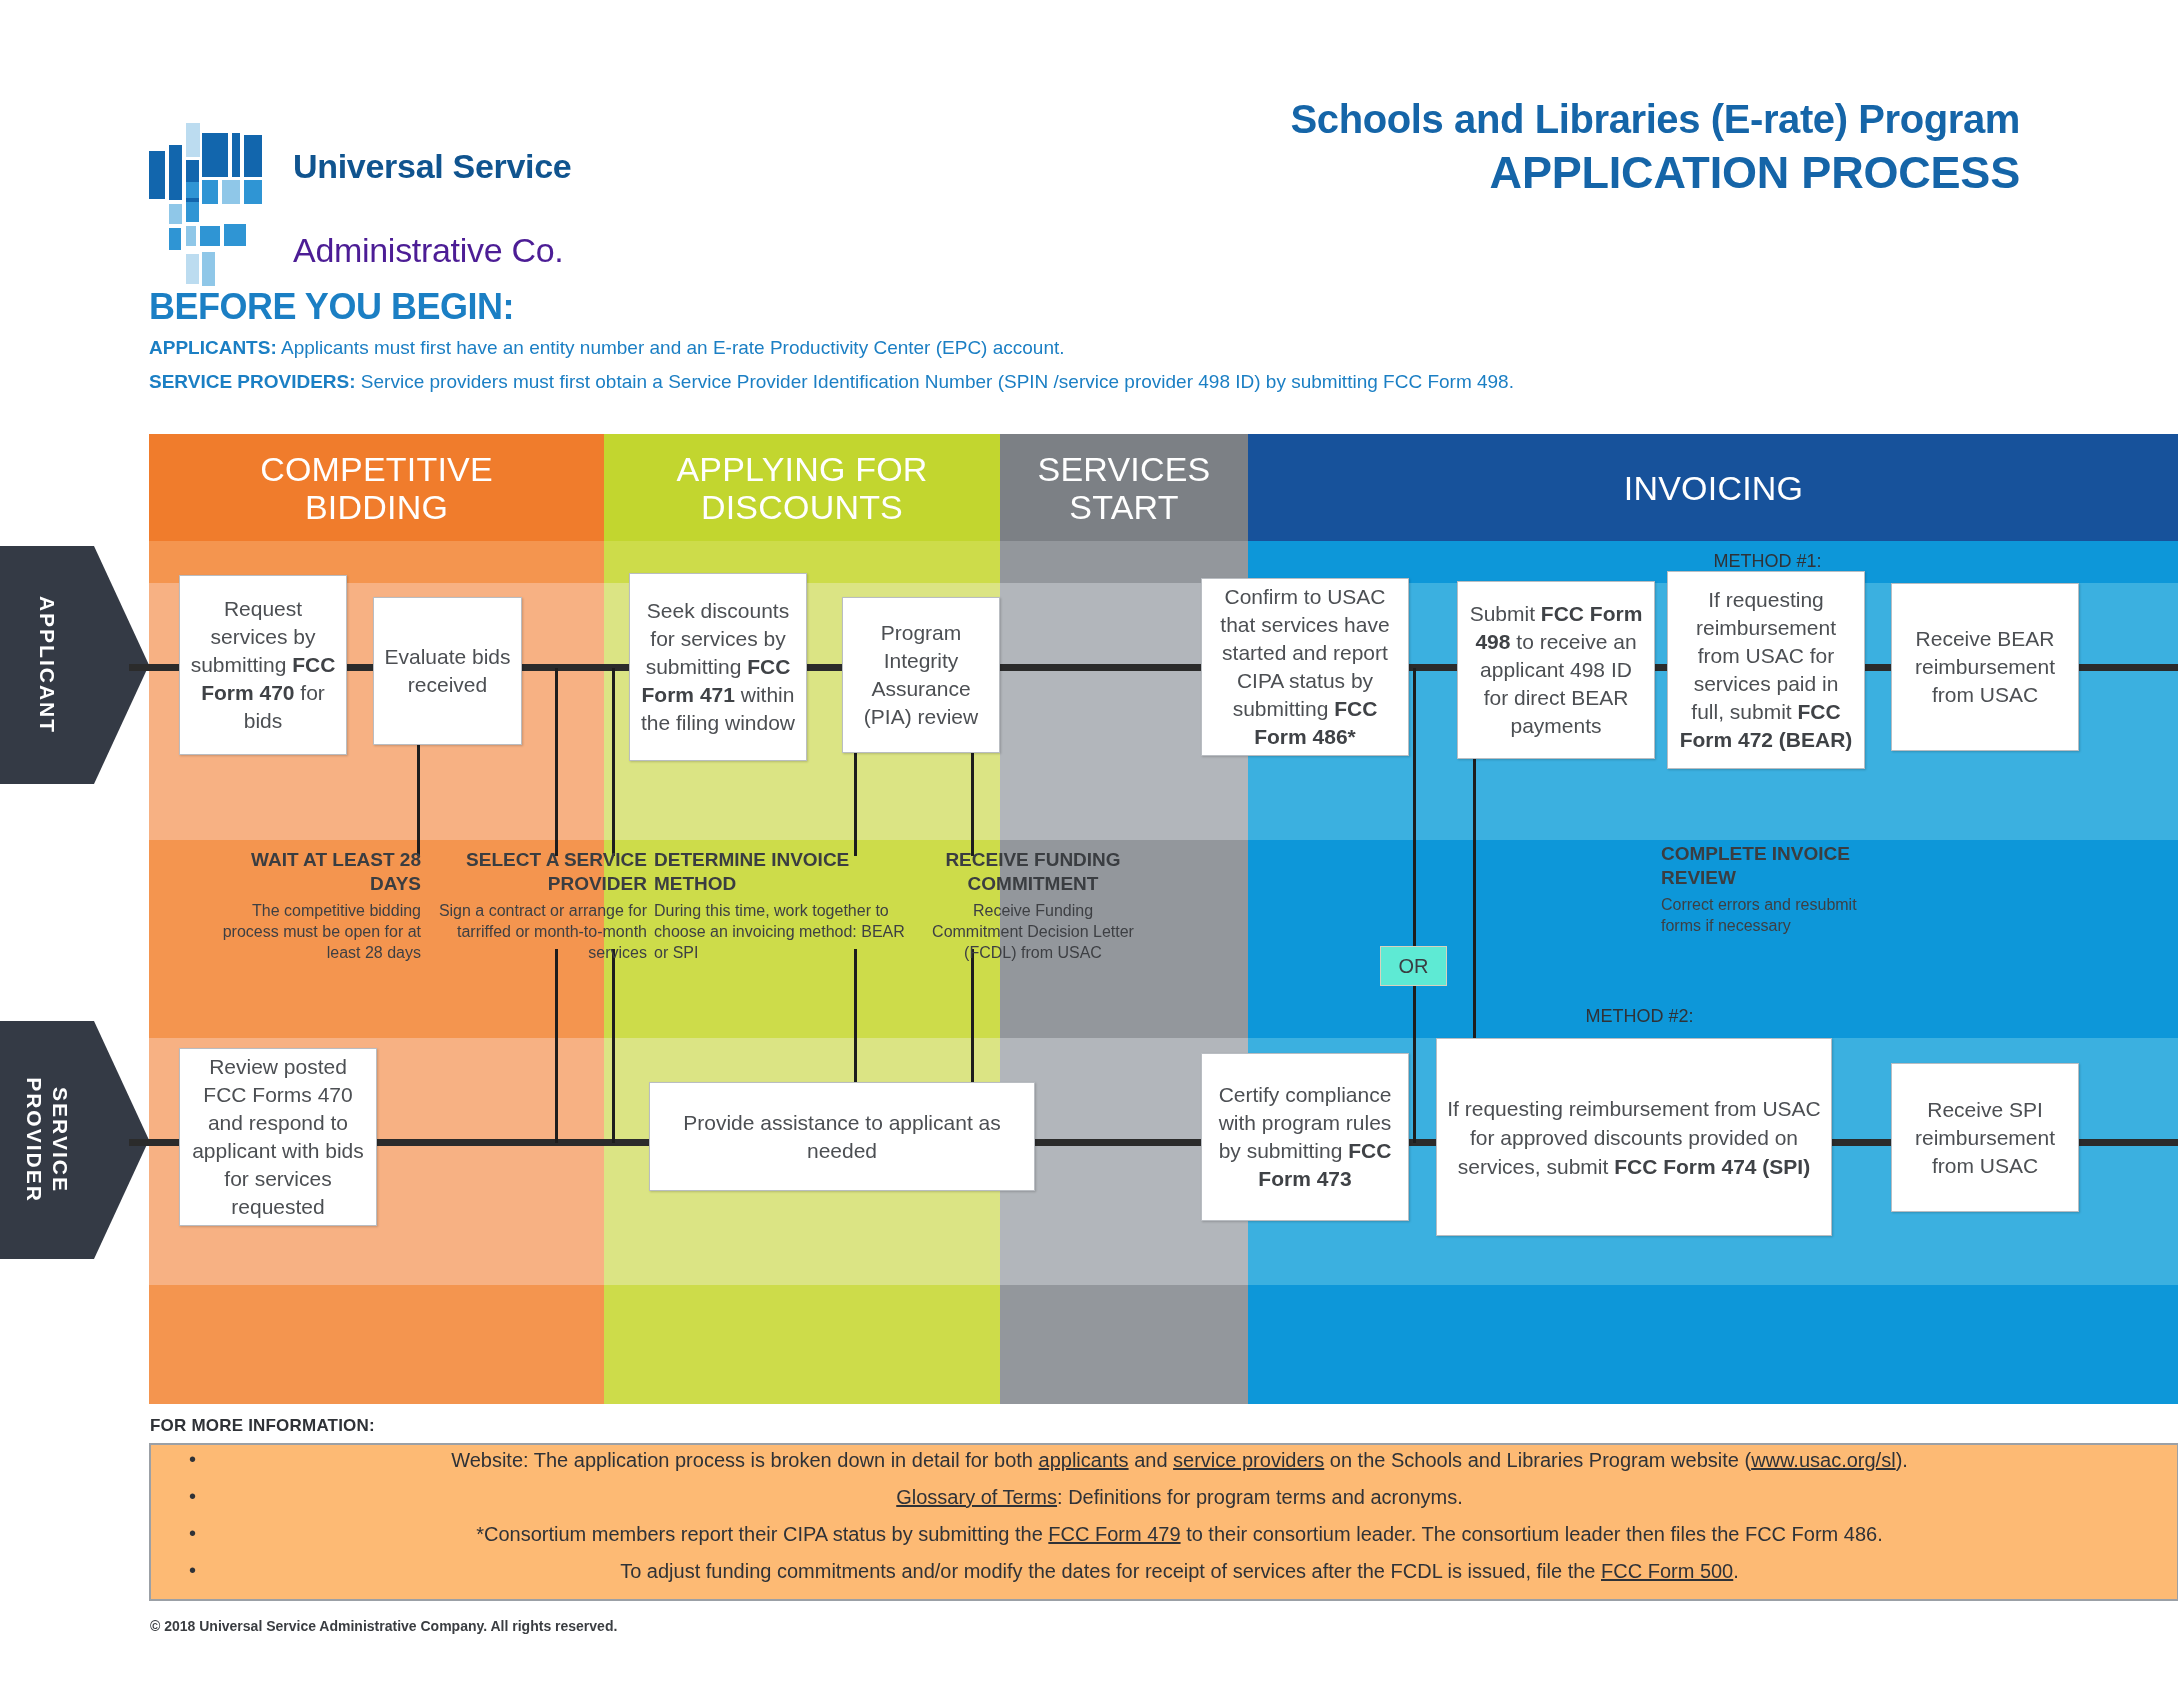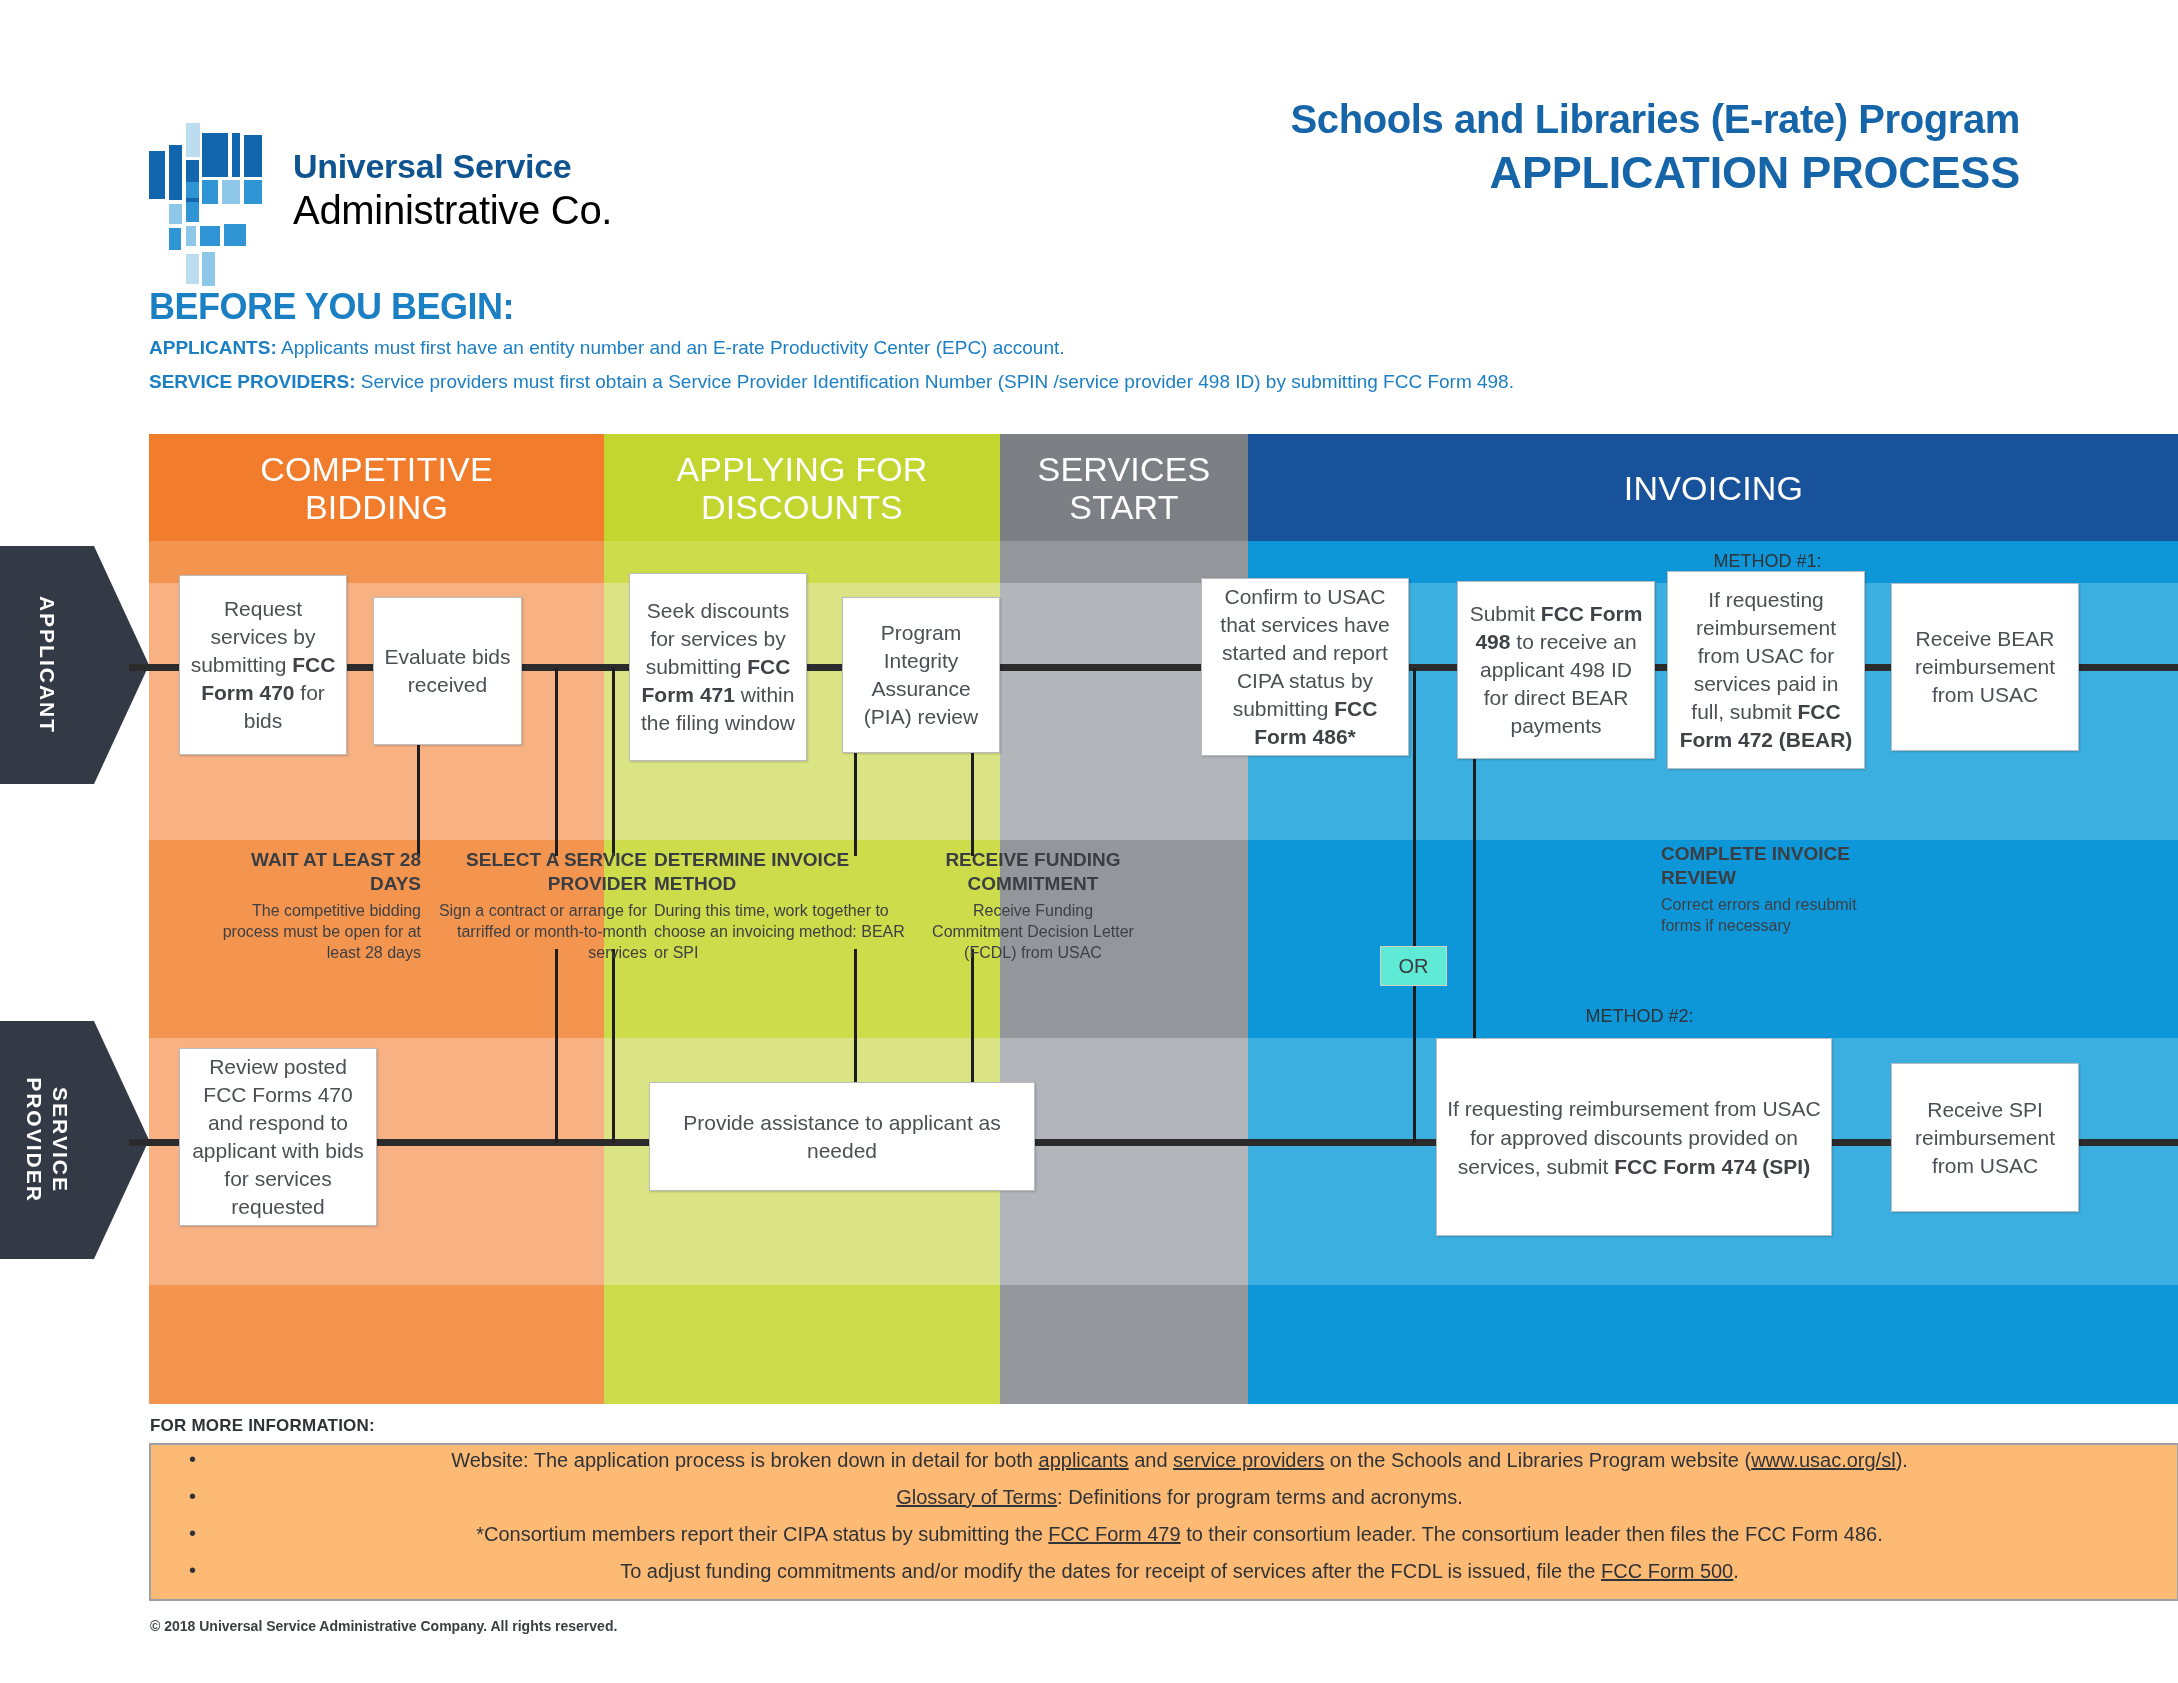--- a/index.html
+++ b/index.html
@@ -12,21 +12,21 @@
   }
 
   
   #header { position: absolute; left: 0; top: 0; width: 2178px; height: 287px; }
 
   #logo-mark { position: absolute; left: 149px; top: 109px; width: 129px; height: 149px; }
   #logo-mark i { position: absolute; display: block; }
 
   #logo-text { position: absolute; left: 293px; top: 144px; color: #1b7fc4; }
   #logo-line1 { font-size: 34px; font-weight: bold; letter-spacing: -0.3px; line-height: 44px; color: #10548f; }
-  #logo-line2 { font-size: 40px; letter-spacing: -0.3px; line-height: 44px; color: #000000; }
+  #logo-line2 { font-size: 34px; letter-spacing: -0.3px; line-height: 44px; color: #4c1d95; margin-top: 40px; }
 
   #title-block { position: absolute; right: 158px; top: 94px; text-align: right; color: #1565a8; }
   #title-line1 { font-size: 40px; font-weight: bold; line-height: 51px; letter-spacing: -0.4px; }
   #title-line2 { font-size: 45px; font-weight: bold; line-height: 55px; letter-spacing: -0.2px; }
 
   
   #byb { position: absolute; left: 149px; top: 285px; }
   #byb-heading { font-size: 36px; font-weight: bold; color: #1b7fc4; letter-spacing: -0.5px; line-height: 44px; }
   .byb-line { font-size: 19px; color: #1b7fc4; line-height: 30px; margin-top: 4px; }
   .byb-line b { font-weight: bold; }
@@ -207,20 +207,23 @@
     </div>
     <div class="fbox" style="left: 1742px; top: 149px; width: 188px; height: 168px; font-size: 21px; line-height: 28px;">
       <div>Receive BEAR reimbursement from USAC</div>
     </div>
     <div class="fbox" style="left: 30px; top: 614px; width: 198px; height: 178px; font-size: 21px; line-height: 28px;">
       <div>Review posted FCC Forms 470 and respond to applicant with bids for services requested</div>
     </div>
     <div class="fbox" style="left: 500px; top: 648px; width: 386px; height: 109px; font-size: 21px; line-height: 28px;">
       <div>Provide assistance to applicant as needed</div>
     </div>
+    <div class="fbox" style="left: 1052px; top: 619px; width: 208px; height: 168px; font-size: 21px; line-height: 28px;">
+      <div>Certify compliance with program rules by submitting <b>FCC Form 473</b></div>
+    </div>
     <div class="fbox" style="left: 1287px; top: 604px; width: 396px; height: 198px; font-size: 21px; line-height: 29px;">
       <div>If requesting reimbursement from USAC for approved discounts provided on services, submit <b>FCC Form 474 (SPI)</b></div>
     </div>
     <div class="fbox" style="left: 1742px; top: 629px; width: 188px; height: 149px; font-size: 21px; line-height: 28px;">
       <div>Receive SPI reimbursement from USAC</div>
     </div>
     <div class="note right" style="left: 59px; top: 414px; width: 213px;">
       <div class="nh">WAIT AT LEAST 28 DAYS</div>
       <div class="nb">The competitive bidding process must be open for at least 28 days</div>
     </div>

